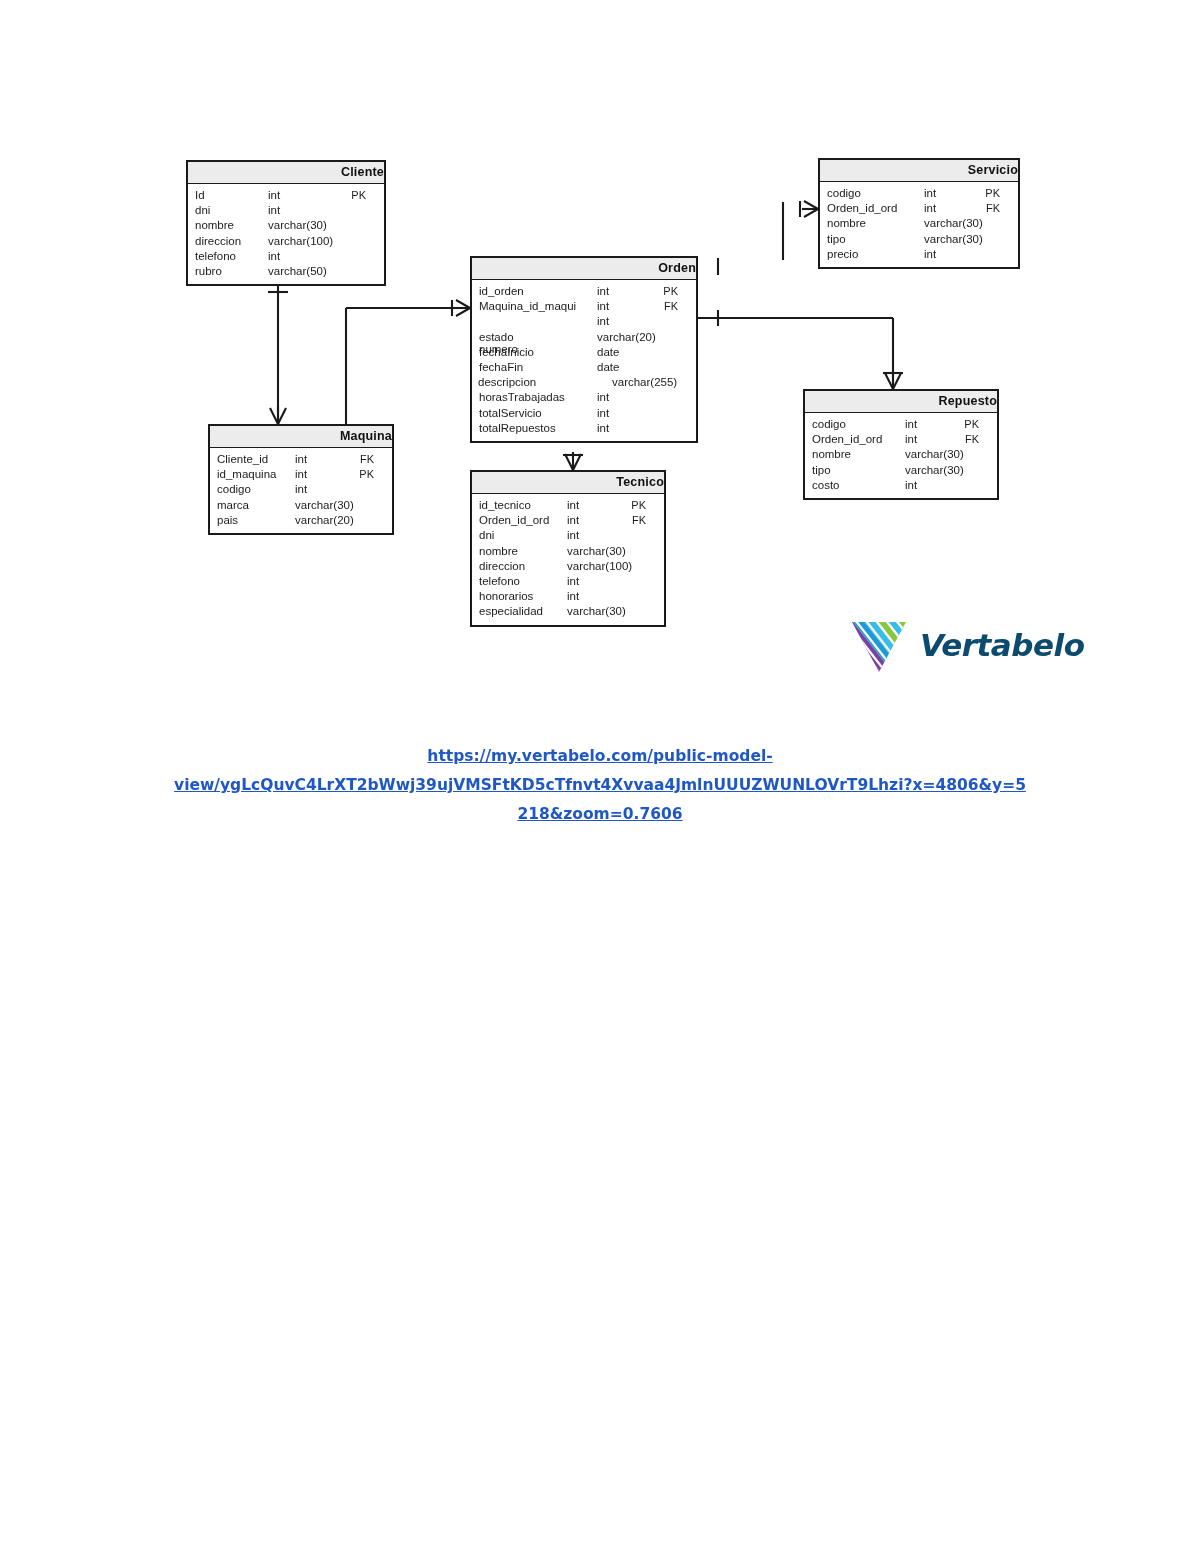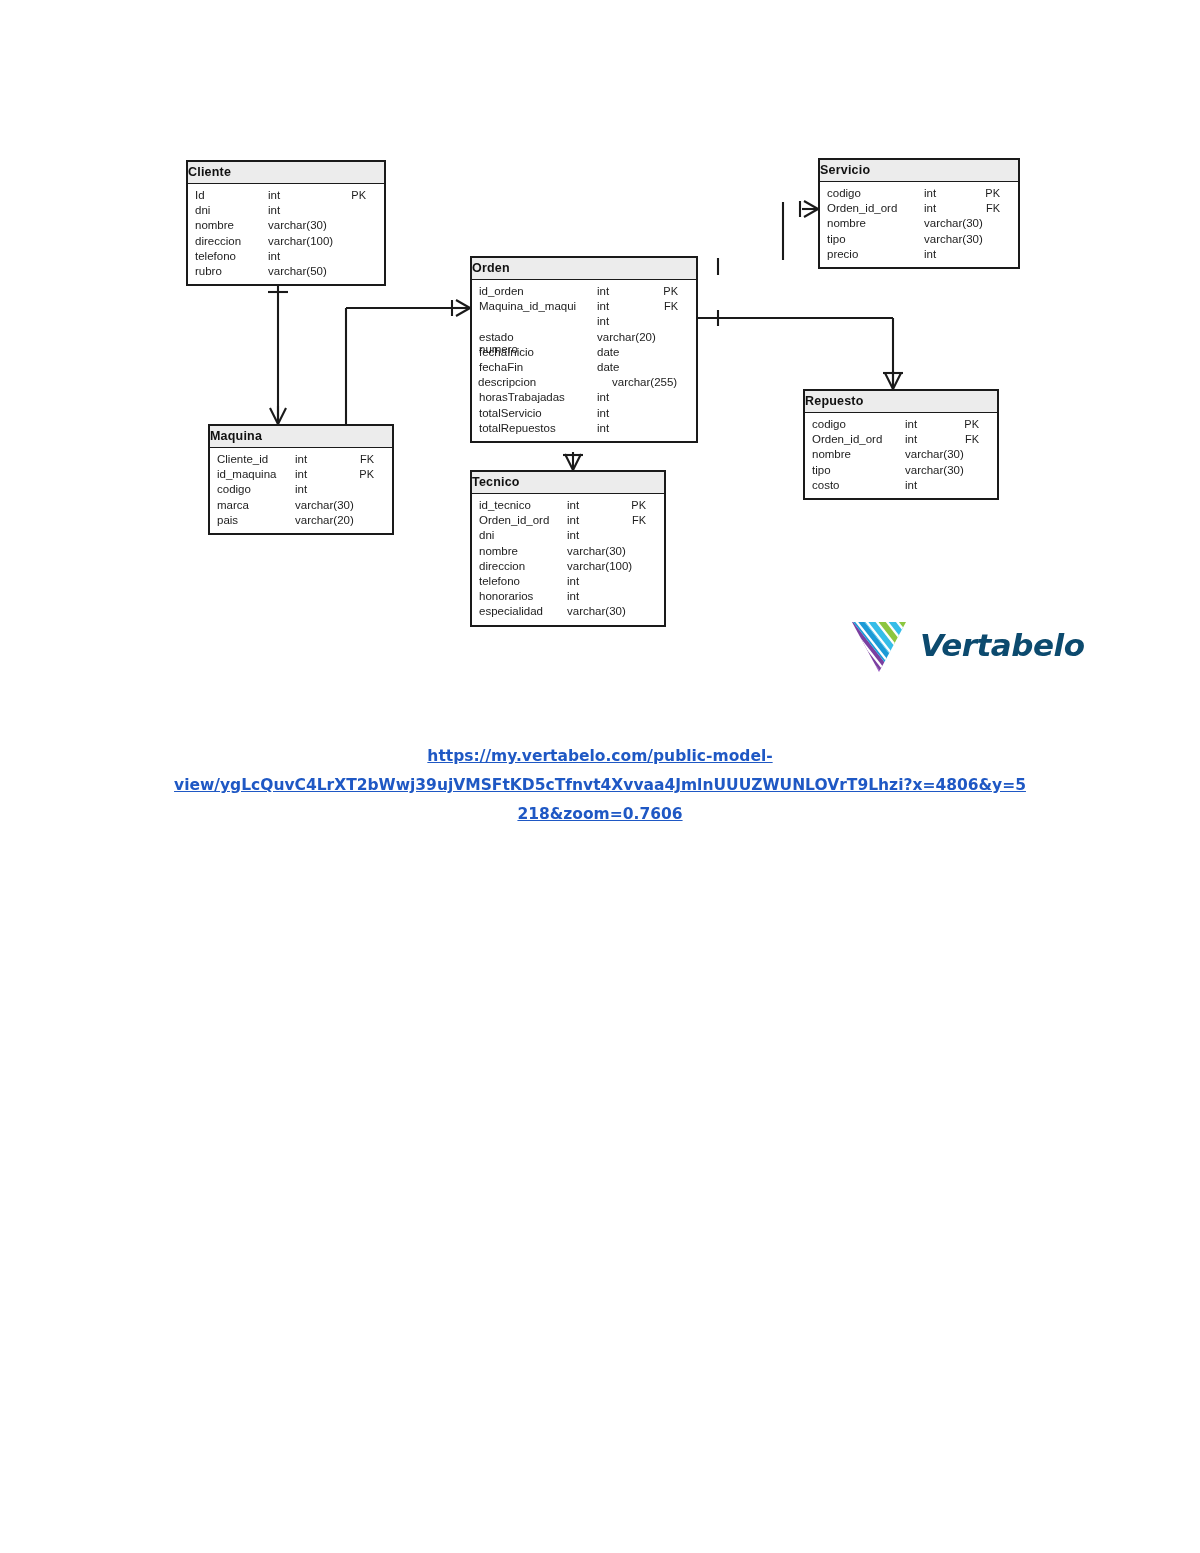--- a/index.html
+++ b/index.html
@@ -5,21 +5,21 @@
   html,body{margin:0;padding:0;}
   body{
     width:1200px;height:1553px;background:#ffffff;
     font-family:"Liberation Sans", sans-serif;
     position:relative;overflow:hidden;
   }
   #diagram{position:absolute;left:0;top:0;width:1200px;height:720px;}
   .erd-table{position:absolute;border:2px solid #1a1a1a;background:#ffffff;box-sizing:border-box;}
   .erd-head{
     background:#ececec;border-bottom:1px solid #1a1a1a;
-    text-align:left;font-weight:bold;font-size:12.5px;color:#111;
+    text-align:right;font-weight:bold;font-size:12.5px;color:#111;
     padding:3px 0 4px 0;letter-spacing:.2px;
   }
   .erd-body{padding:4px 12px 5px 0;}
   .erd-row{position:relative;height:15.2px;line-height:15.2px;font-size:11.5px;color:#1c1c1c;white-space:nowrap;}
   .col-name{position:absolute;left:7px;top:0;}
   .col-type{position:absolute;top:0;}
   .col-key{position:absolute;top:0;right:6px;font-size:11px;}
   svg.links{position:absolute;left:0;top:0;width:1200px;height:720px;pointer-events:none;}
 
   

